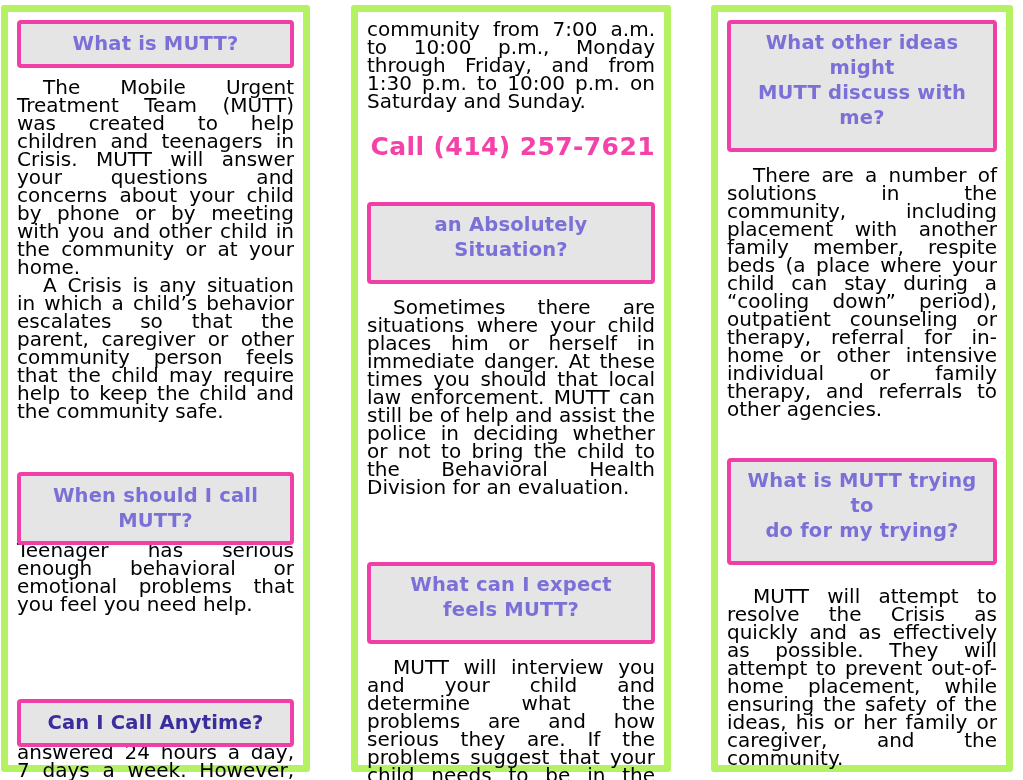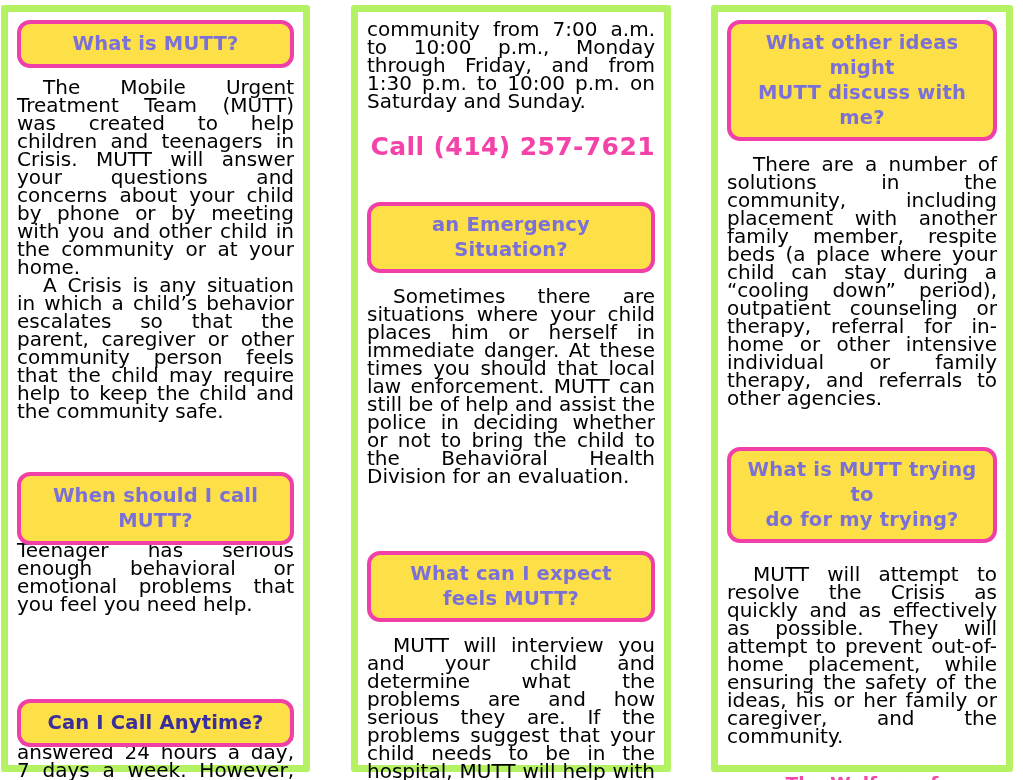--- a/index.html
+++ b/index.html
@@ -31,39 +31,39 @@
     border-radius: 3px;
     padding: 8px 9px 0 9px;
   }
   #panel-left   { left: 1px;   width: 309px; }
   #panel-middle { left: 351px; width: 320px; }
   #panel-right  { left: 711px; width: 302px; }
 
   
   .headbox {
     box-sizing: border-box;
-    background: #fde047;
+    background: #e5e5e5;
     border: 4px solid #f040a8;
-    border-radius: 13px;
+    border-radius: 4px;
     text-align: center;
     padding: 7px 6px 8px 6px;
     position: relative;
     z-index: 5;
   }
   .headbox .htext {
     font-family: "DejaVu Sans", sans-serif;
     font-weight: bold;
     font-size: 19.5px;
     line-height: 25px;
     color: #7b70d8;
     letter-spacing: 0.2px;
     display: block;
   }
   .headbox.indigo .htext { color: #3a2d9e; }
-  .headbox.two-line { padding: 6px 6px 7px 6px; }
+  .headbox.two-line { padding: 6px 6px 18px 6px; }
 
   
   p.body {
     margin: 0;
     font-family: "DejaVu Sans", sans-serif;
     font-size: 20px;
     line-height: 18px;
     color: #000000;
     text-align: justify;
     text-indent: 26px;
@@ -141,21 +141,21 @@
 
     <p class="body" style="text-indent:0;">community from 7:00 a.m. to 10:00 p.m., Monday through Friday, and from 1:30 p.m. to 10:00 p.m. on Saturday and Sunday.</p>
 
     <div class="sp22"></div>
 
     <div class="callline">Call (414) 257-7621</div>
 
     <div class="sp40"></div>
 
     <div class="headbox two-line">
-      <span class="htext">an Emergency Situation?</span>
+      <span class="htext">an Absolutely Situation?</span>
     </div>
 
     <div class="sp14"></div>
 
     <p class="body">Sometimes there are situations where your child places him or herself in immediate danger.  At these times you should that local law enforcement.  MUTT can still be of help and assist the police in deciding whether or not to bring the child to the Behavioral Health Division for an evaluation.</p>
 
     <div class="sp52"></div>
     <div class="sp14"></div>
 
     <div class="headbox two-line">

